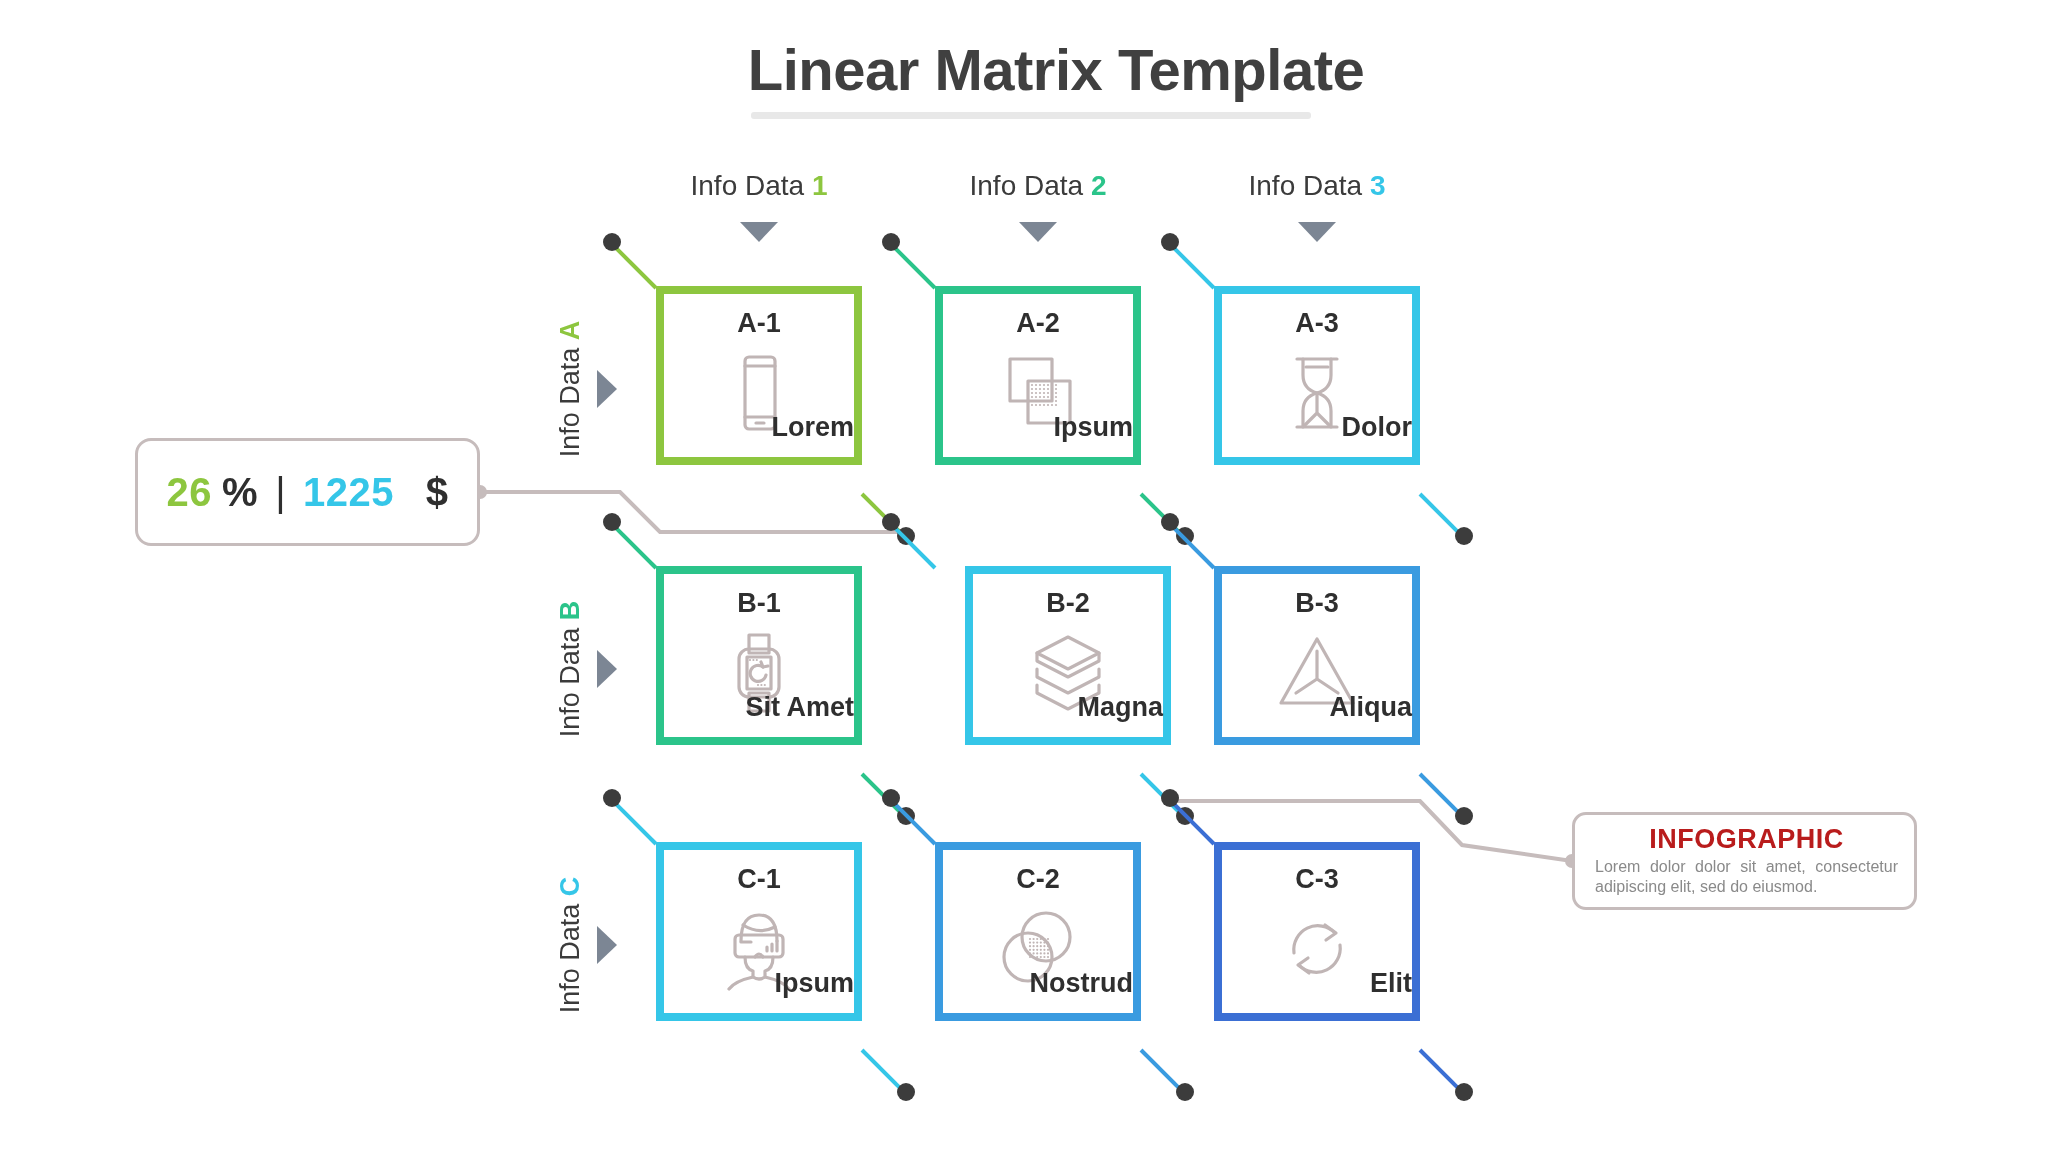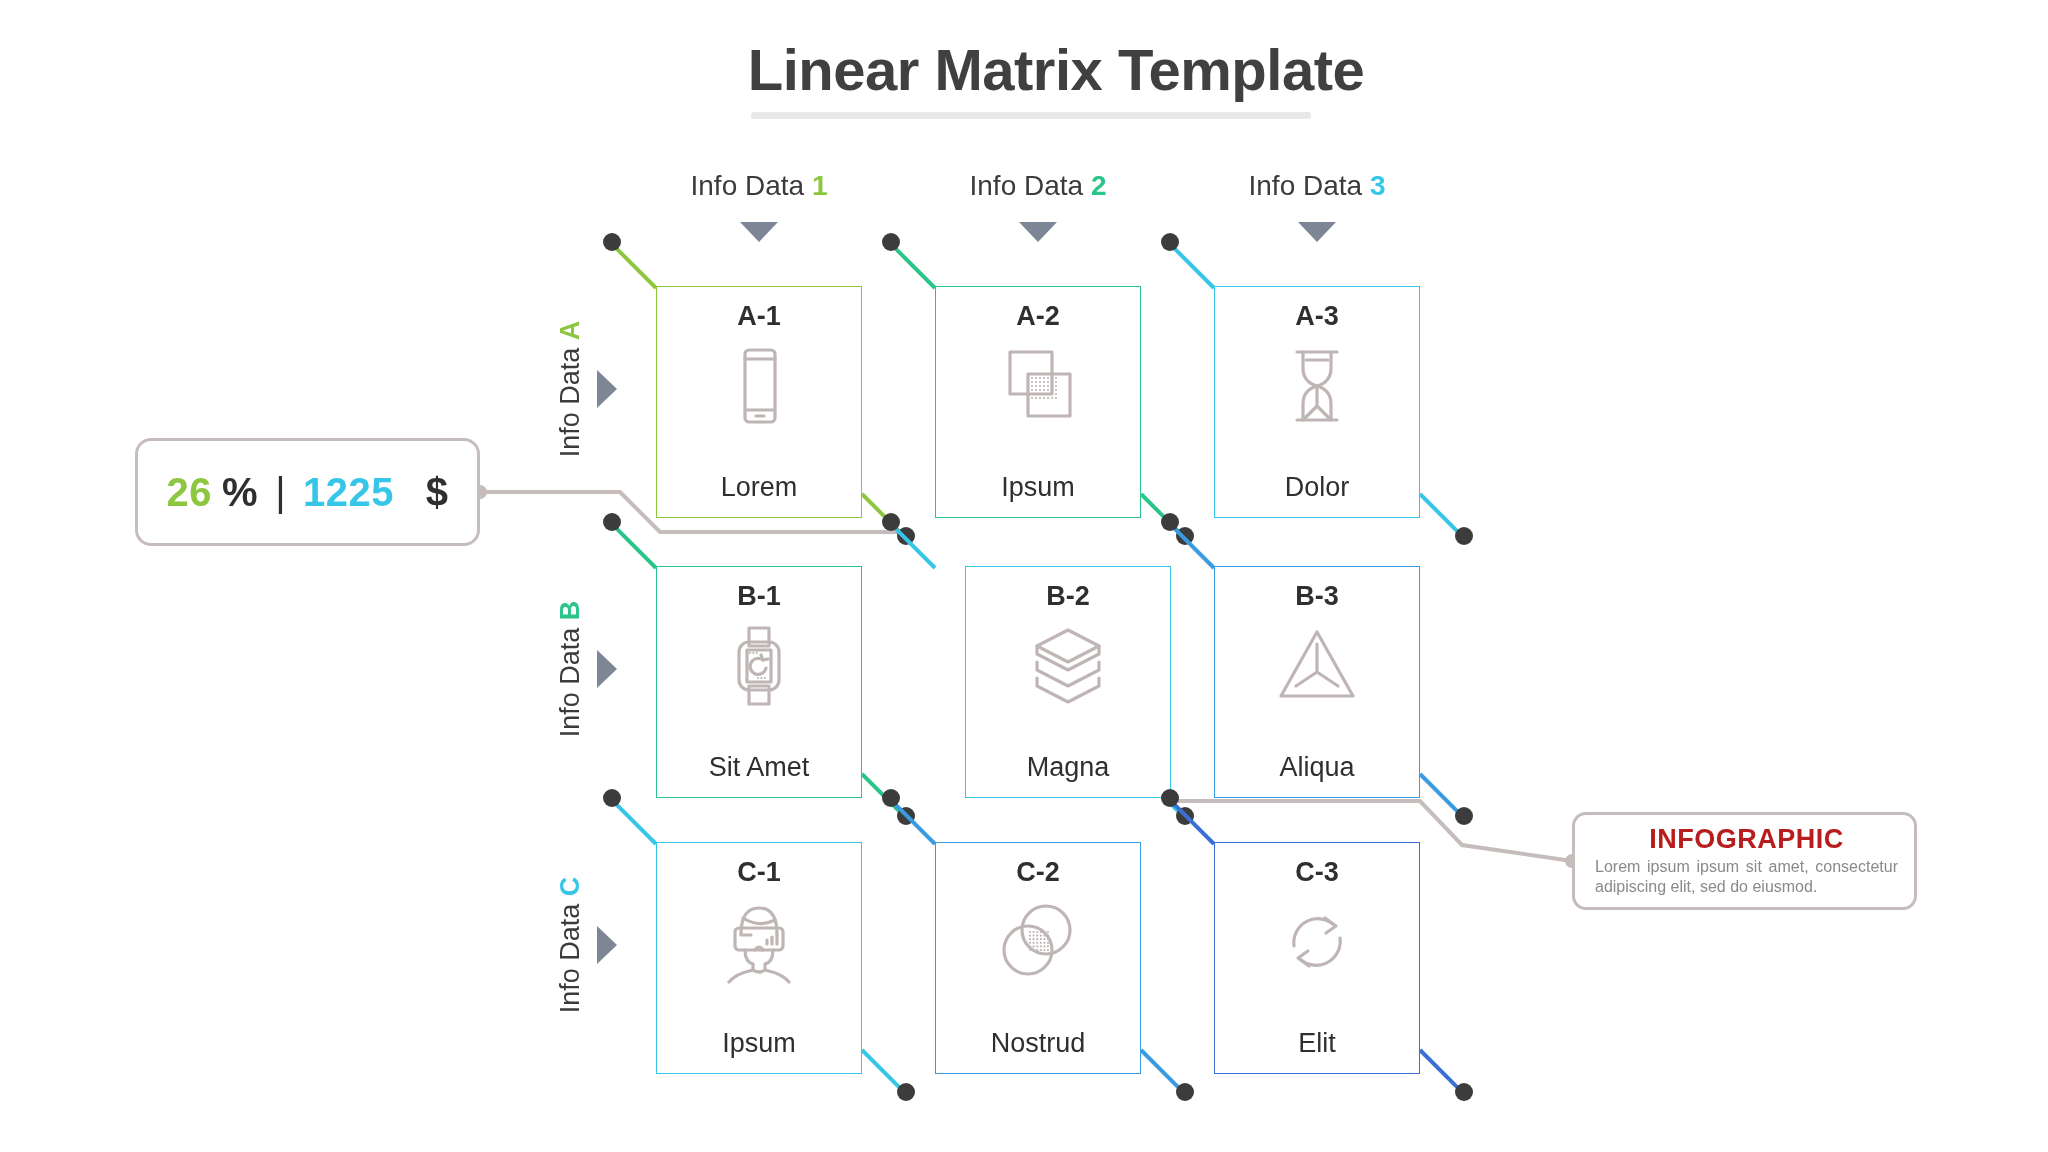--- a/index.html
+++ b/index.html
@@ -52,36 +52,36 @@
     position: absolute;
     width: 0; height: 0;
     border-top: 19px solid transparent;
     border-bottom: 19px solid transparent;
     border-left: 20px solid #7c8694;
   }
 
   
   .cell {
     position: absolute;
-    width: 206px; height: 232px;
+    width: 206px; height: 179px;
     background: #ffffff;
-    border: 1px solid #ef4444;
+    border: 8px solid #ef4444;
   }
   .cell .code {
     position: absolute; top: 14px; left: 0; width: 100%;
     text-align: center; font-size: 27px; font-weight: bold; color: #2f2f2f;
   }
   .cell .ico {
     position: absolute; top: 56px; left: 0; width: 100%;
     display: flex; justify-content: center; align-items: center;
     height: 86px;
   }
   .cell .caption {
     position: absolute; bottom: 14px; left: 0; width: 100%;
-    text-align: center; font-size: 27px; font-weight: normal; color: #2f2f2f;
+    text-align: right; font-size: 27px; font-weight: bold; color: #2f2f2f;
   }
 
   
   .stub {
     position: absolute; height: 4px; transform-origin: 0 50%;
   }
   .dot {
     position: absolute; width: 18px; height: 18px; border-radius: 50%;
     background: #3c3c3c;
   }
@@ -392,16 +392,16 @@
     </div>
 
   <div class="stat-box">
     <span style="color:#8DC63F">26</span><span>%</span>
     <span class="sep">|</span>
     <span style="color:#35C6E8">1225</span>&nbsp;<span>$</span>
   </div>
 
   <div class="info-box">
     <div class="info-title">INFOGRAPHIC</div>
-    <div class="info-body">Lorem ipsum ipsum sit amet, consectetur adipiscing elit, sed do eiusmod.</div>
+    <div class="info-body">Lorem dolor dolor sit amet, consectetur adipiscing elit, sed do eiusmod.</div>
   </div>
 
 </div>
 
 </body></html>

